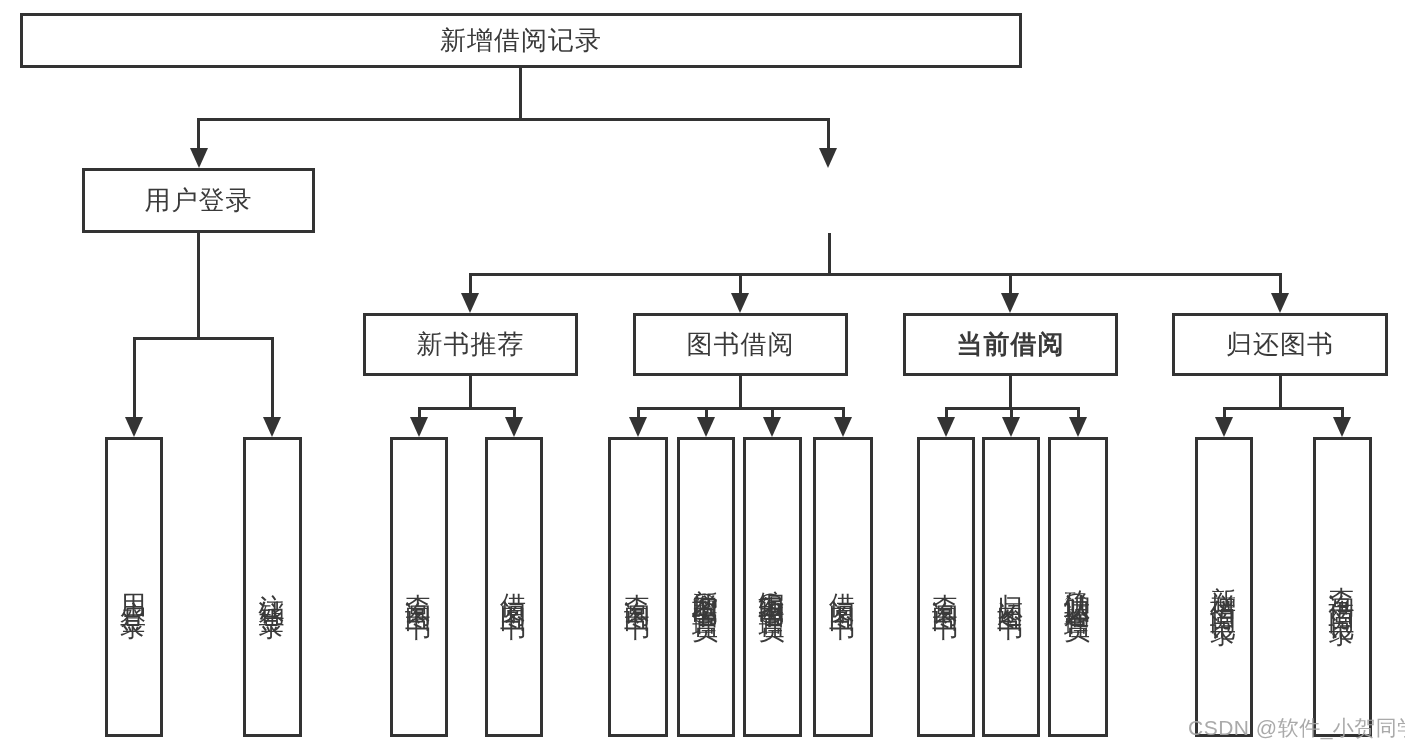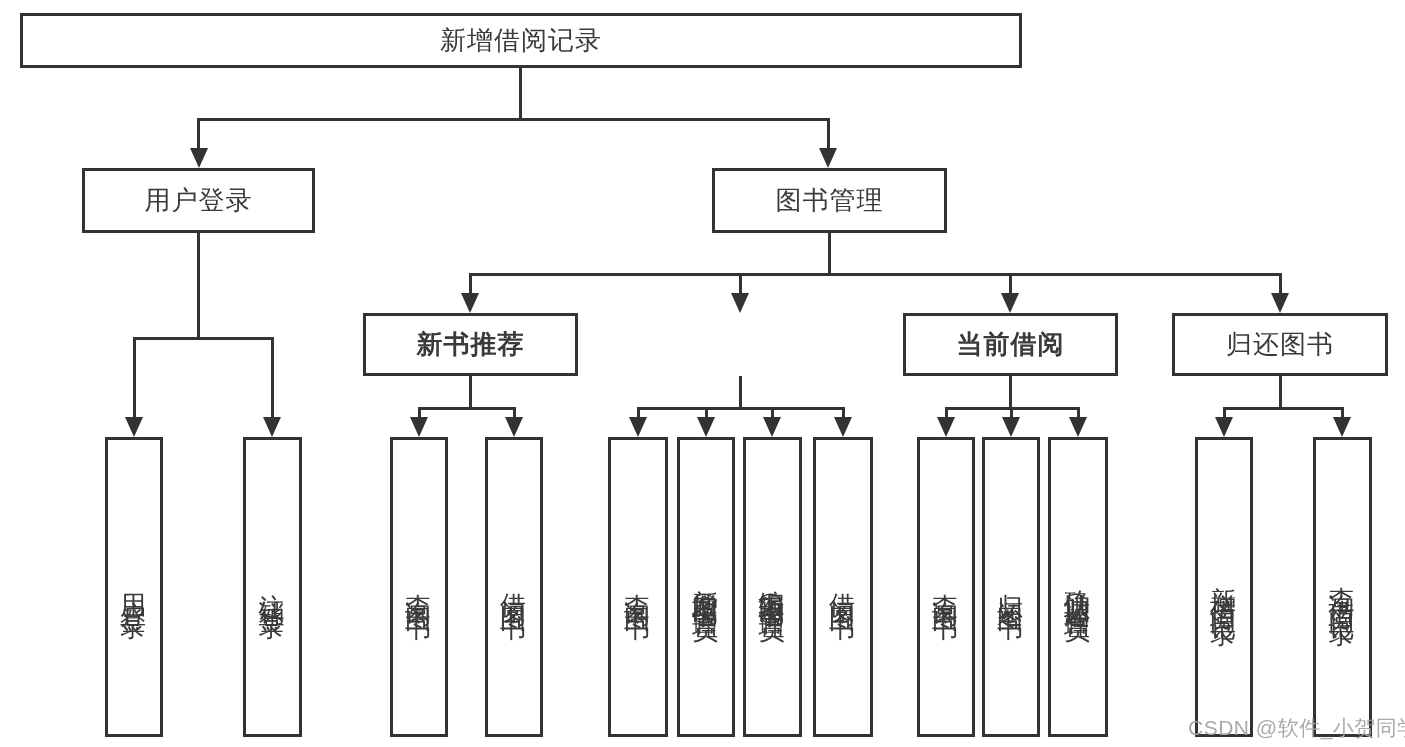--- a/index.html
+++ b/index.html
@@ -73,41 +73,41 @@
   <div class="hbox" style="left:20px; top:13px; width:996px; height:49px;">新增借阅记录</div>
 
   <div class="vline" style="left:519px; top:68px; height:50px;"></div>
   <div class="hline" style="left:198px; top:118px; width:632px;"></div>
   <div class="vline" style="left:197px; top:118px; height:32px;"></div>
   <div class="ah" style="left:190px; top:148px;"></div>
   <div class="vline" style="left:827px; top:118px; height:32px;"></div>
   <div class="ah" style="left:819px; top:148px;"></div>
 
   <div class="hbox" style="left:82px; top:168px; width:227px; height:59px;">用户登录</div>
-  <div class="hbox" style="left:712px; top:168px; width:229px; height:59px;">图书管理</div>
 
   <div class="vline" style="left:197px; top:233px; height:104px;"></div>
   <div class="hline" style="left:133px; top:337px; width:140px;"></div>
   <div class="vline" style="left:133px; top:337px; height:82px;"></div>
   <div class="ah" style="left:125px; top:417px;"></div>
   <div class="vline" style="left:271px; top:337px; height:82px;"></div>
   <div class="ah" style="left:263px; top:417px;"></div>
 
   <div class="vline" style="left:828px; top:233px; height:40px;"></div>
   <div class="hline" style="left:469px; top:273px; width:812px;"></div>
   <div class="vline" style="left:469px; top:273px; height:22px;"></div>
   <div class="ah" style="left:461px; top:293px;"></div>
   <div class="vline" style="left:739px; top:273px; height:22px;"></div>
   <div class="ah" style="left:731px; top:293px;"></div>
   <div class="vline" style="left:1009px; top:273px; height:22px;"></div>
   <div class="ah" style="left:1001px; top:293px;"></div>
   <div class="vline" style="left:1279px; top:273px; height:22px;"></div>
   <div class="ah" style="left:1271px; top:293px;"></div>
 
-  <div class="hbox" style="left:363px; top:313px; width:209px; height:57px;font-weight:bold;">新书推荐</div>
+  <div class="hbox" style="left:363px; top:313px; width:209px; height:57px;">新书推荐</div>
+  <div class="hbox" style="left:633px; top:313px; width:209px; height:57px;">图书借阅</div>
   <div class="hbox" style="left:903px; top:313px; width:209px; height:57px;font-weight:bold;">当前借阅</div>
   <div class="hbox" style="left:1172px; top:313px; width:210px; height:57px;">归还图书</div>
 
   <div class="vline" style="left:469px; top:376px; height:31px;"></div>
   <div class="hline" style="left:418px; top:407px; width:97px;"></div>
   <div class="vline" style="left:418px; top:407px; height:12px;"></div>
   <div class="ah" style="left:410px; top:417px;"></div>
   <div class="vline" style="left:513px; top:407px; height:12px;"></div>
   <div class="ah" style="left:505px; top:417px;"></div>
 

